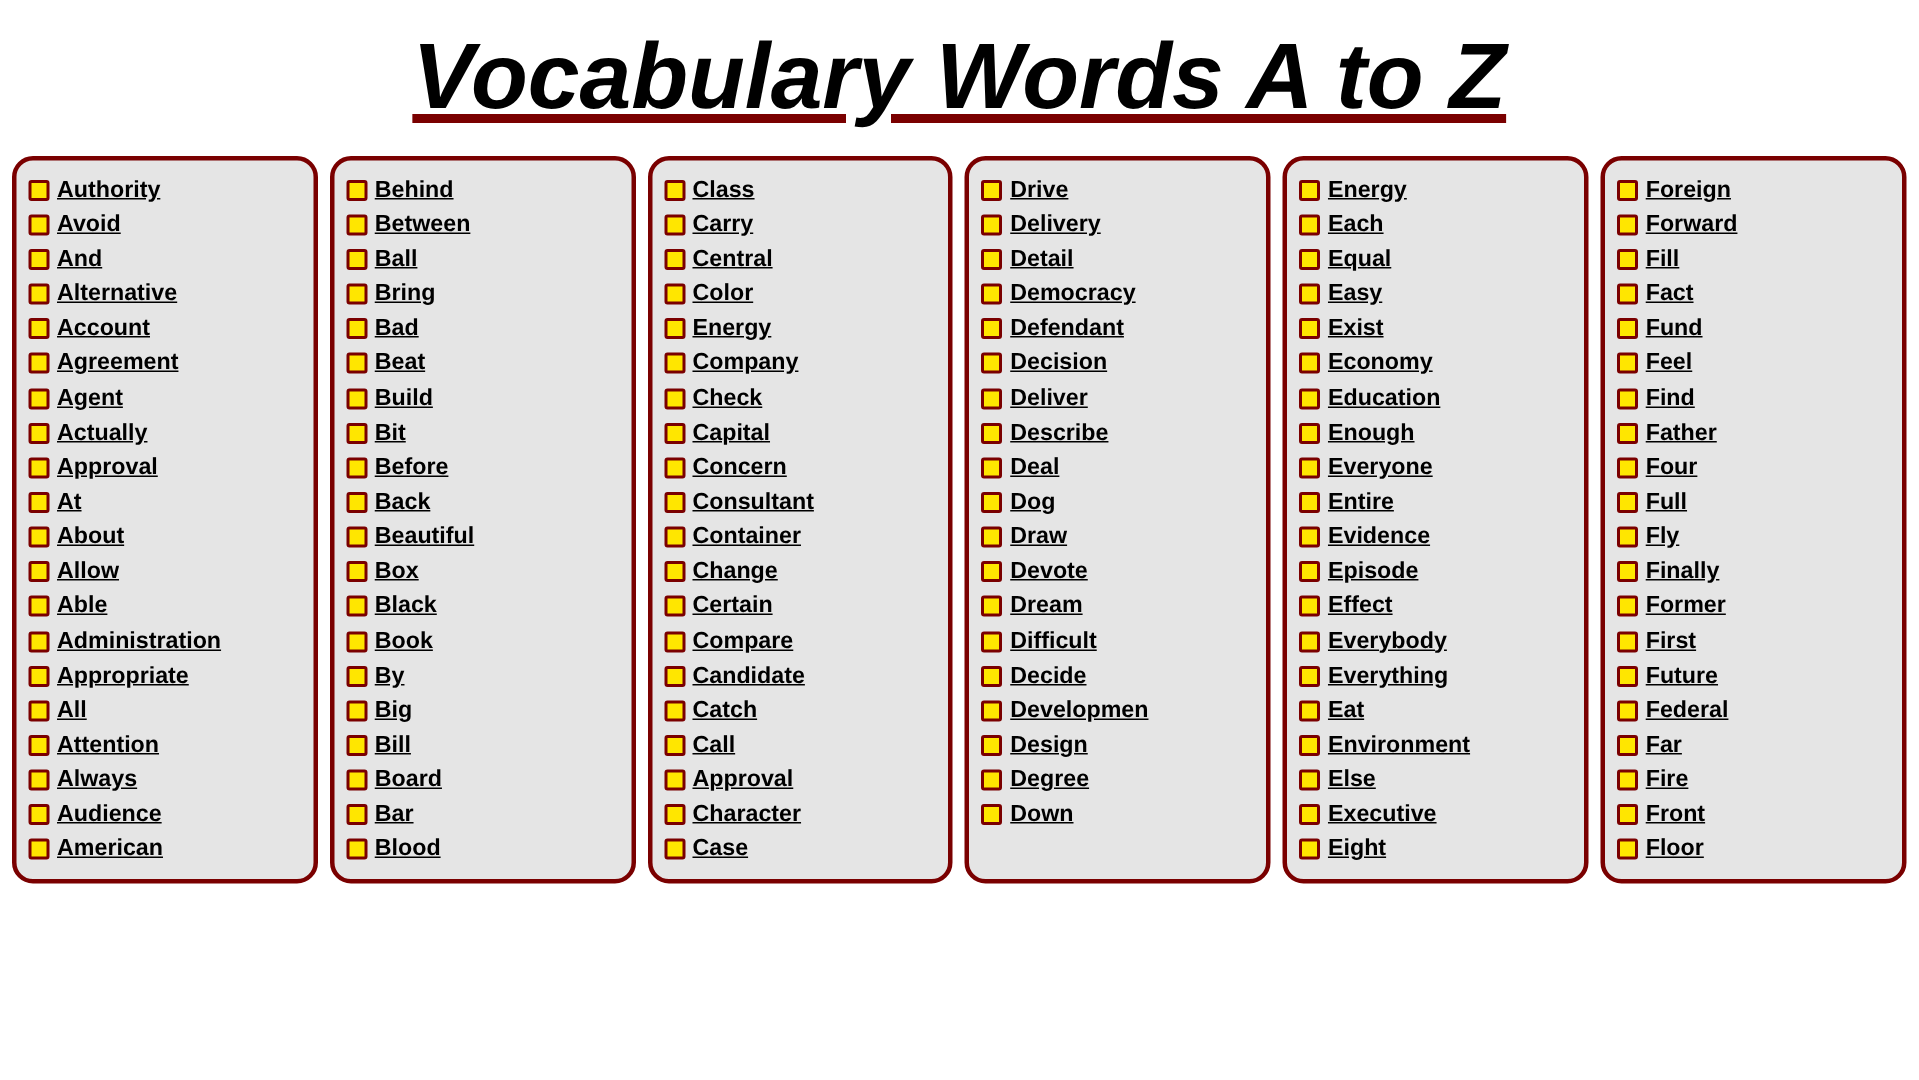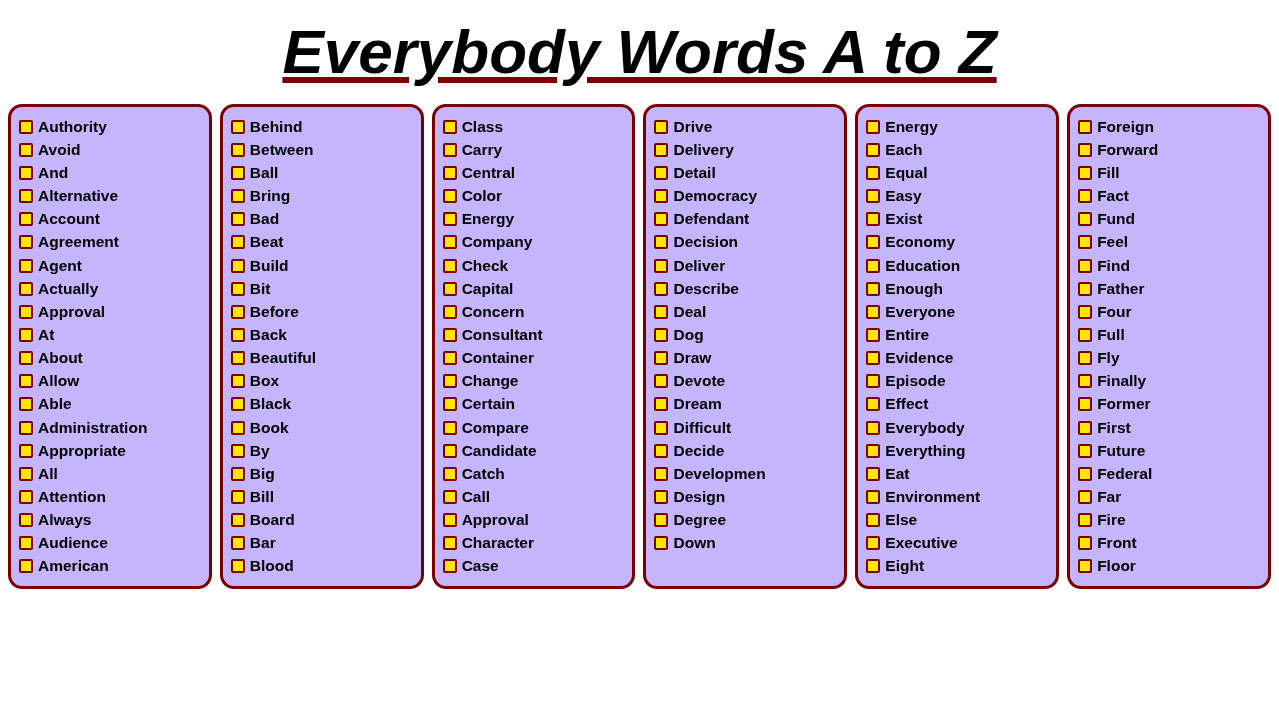--- a/index.html
+++ b/index.html
@@ -23,24 +23,25 @@
       font-style: italic;
       line-height: 1.1;
     }
     .columns-wrapper {
       display: flex;
       gap: 8px;
       padding: 8px 8px 8px 8px;
     }
     .column {
       flex: 1;
-      background: #c4b5fd;
+      background: #e5e5e5;
       border: 3px solid #7a0000;
       border-radius: 14px;
       padding: 8px 6px 8px 8px;
+      text-decoration: underline;
     }
     .word-item {
       display: flex;
       align-items: center;
       gap: 5px;
       padding: 1.5px 0;
     }
     .checkbox {
       width: 14px;
       height: 14px;
@@ -53,21 +54,21 @@
       font-size: 15.5px;
       font-weight: 600;
       color: #000;
       line-height: 1.3;
     }
   </style>
 </head>
 <body>
 
 <div class="header">
-  <h1>Everybody Words A to Z</h1>
+  <h1>Vocabulary Words A to Z</h1>
 </div>
 
 <div class="columns-wrapper">
 <div class="column">
       <div class="word-item">
         <div class="checkbox"></div>
         <span class="word-label">Authority</span>
       </div>
       <div class="word-item">
         <div class="checkbox"></div>

